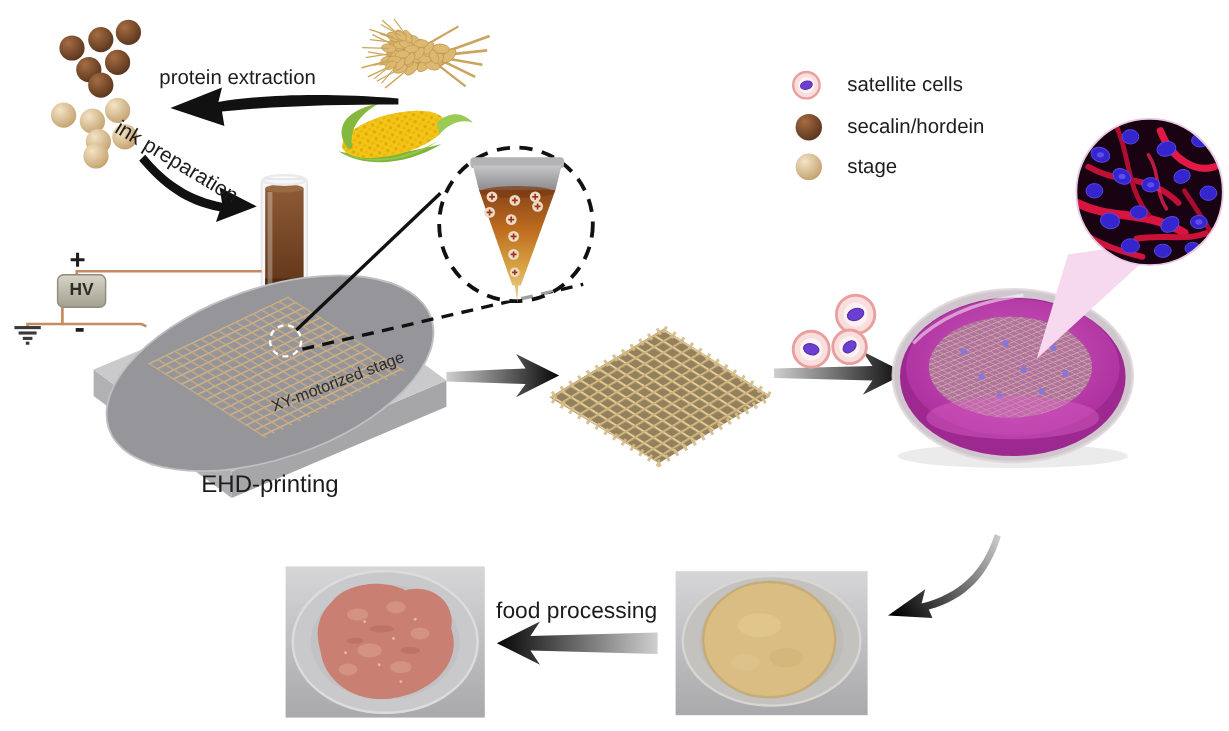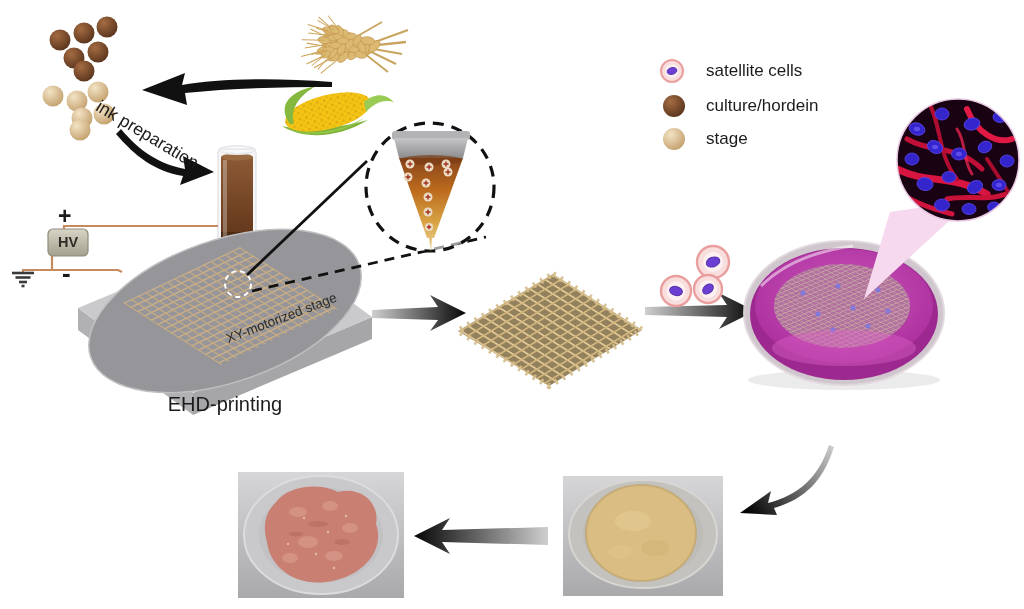--- a/index.html
+++ b/index.html
@@ -370,34 +370,36 @@
   <g transform="translate(672,71)">
     <circle r="11" fill="#f9dede" stroke="#ea9f9f" stroke-width="2"></circle>
     <circle r="6.8" fill="#fdf1f1"></circle>
     <ellipse rx="5" ry="3.4" transform="rotate(-15)" fill="#6c3fd4" stroke="#5630a8" stroke-width="0.8"></ellipse>
   </g>
   <circle cx="674" cy="106" r="11" fill="url(#gBrown)"></circle>
   <circle cx="674" cy="139" r="11" fill="url(#gTan)"></circle>
 </g>
 </svg>
 
+<div class="lbl c" style="left:118px;top:55px;width:160px;font-size:17px;">protein extraction</div>
 
 <div class="lbl" style="left:103px;top:96px;font-size:17.5px;transform:rotate(31deg);transform-origin:0 0;">ink preparation</div>
 
 
 <div class="lbl c" style="left:48px;top:229px;width:40px;height:27px;line-height:27px;font-size:14.5px;font-weight:bold;color:#2e2c26;">HV</div>
 
 <div class="lbl" style="left:58px;top:203px;font-size:23px;font-weight:bold;">+</div>
 
 <div class="lbl" style="left:62px;top:258px;font-size:26px;font-weight:bold;">-</div>
 
 <div class="lbl" style="left:224px;top:332px;font-size:13.5px;color:#2c2c2c;transform:rotate(-21deg);transform-origin:0 0;">XY-motorized stage</div>
 
 <div class="lbl c" style="left:145px;top:393px;width:160px;font-size:20px;">EHD-printing</div>
 
 
 <div class="lbl" style="left:706px;top:61px;font-size:17px;text-align:center;">satellite cells</div>
-<div class="lbl" style="left:706px;top:96px;font-size:17px;">culture/hordein</div>
+<div class="lbl" style="left:706px;top:96px;font-size:17px;">secalin/hordein</div>
 <div class="lbl" style="left:706px;top:129px;font-size:17px;">stage</div>
 
 
+<div class="lbl c" style="left:408px;top:499px;width:145px;font-size:19px;">food processing</div>
 
 </div>
 
 </body></html>

